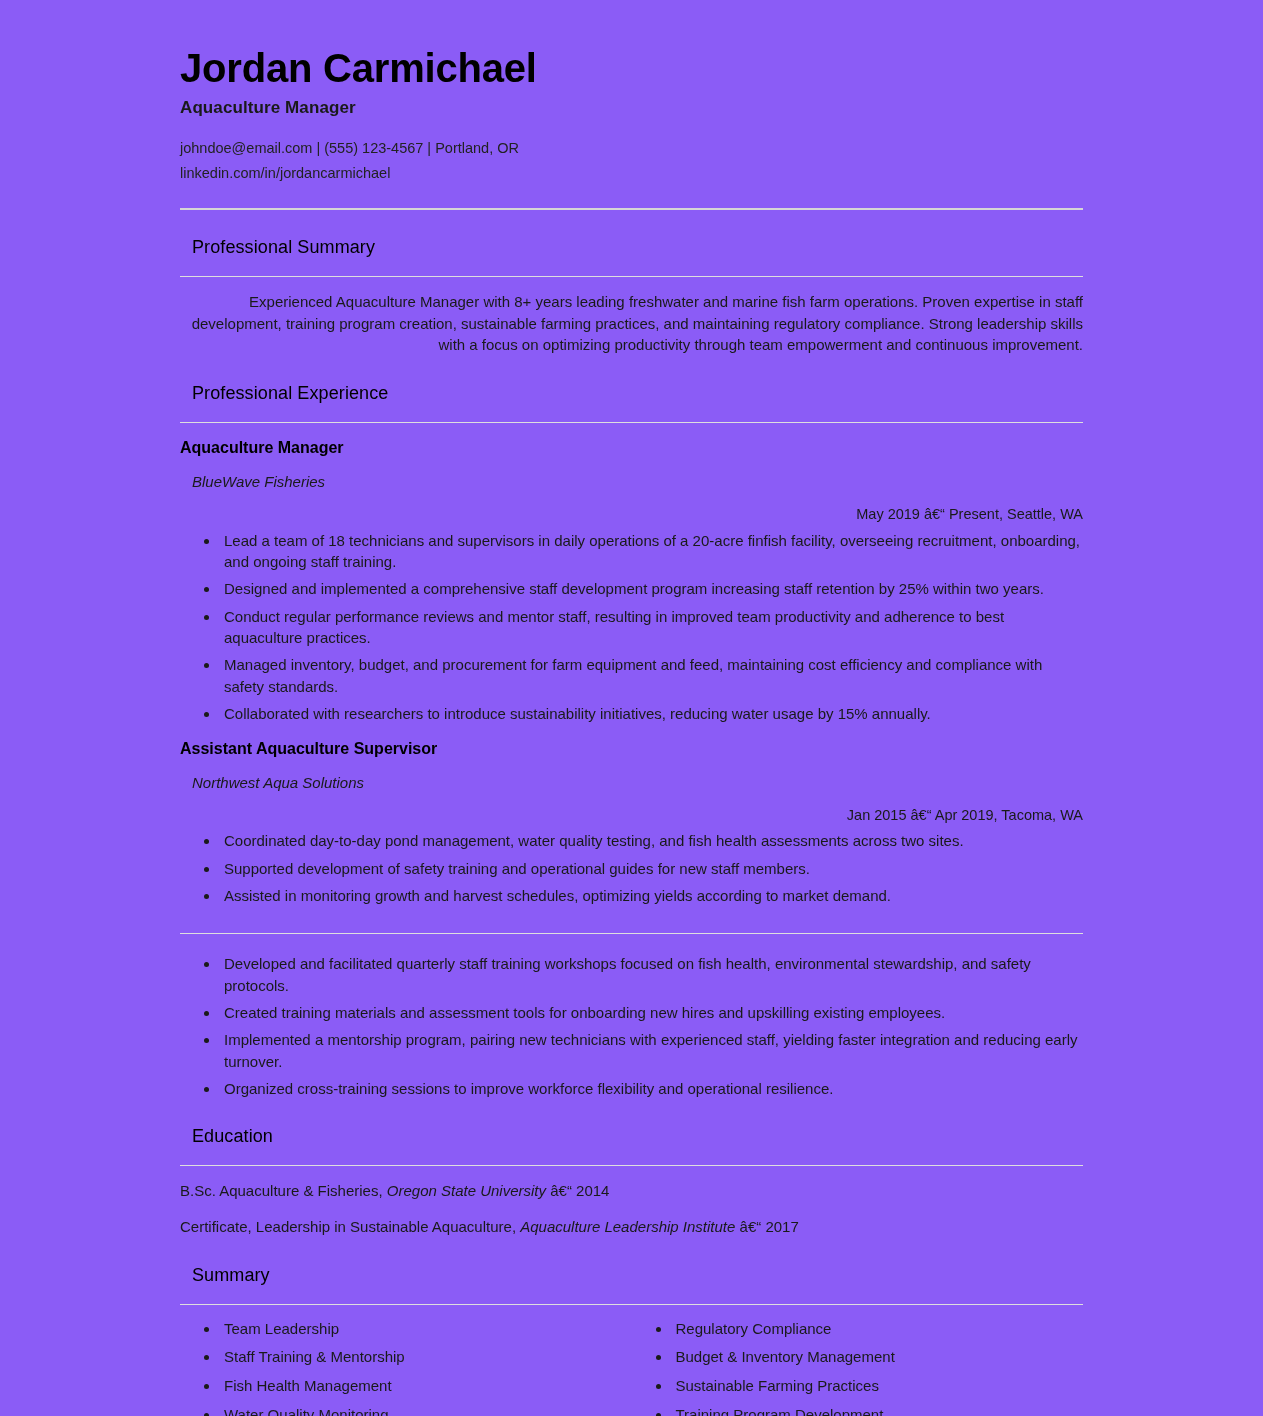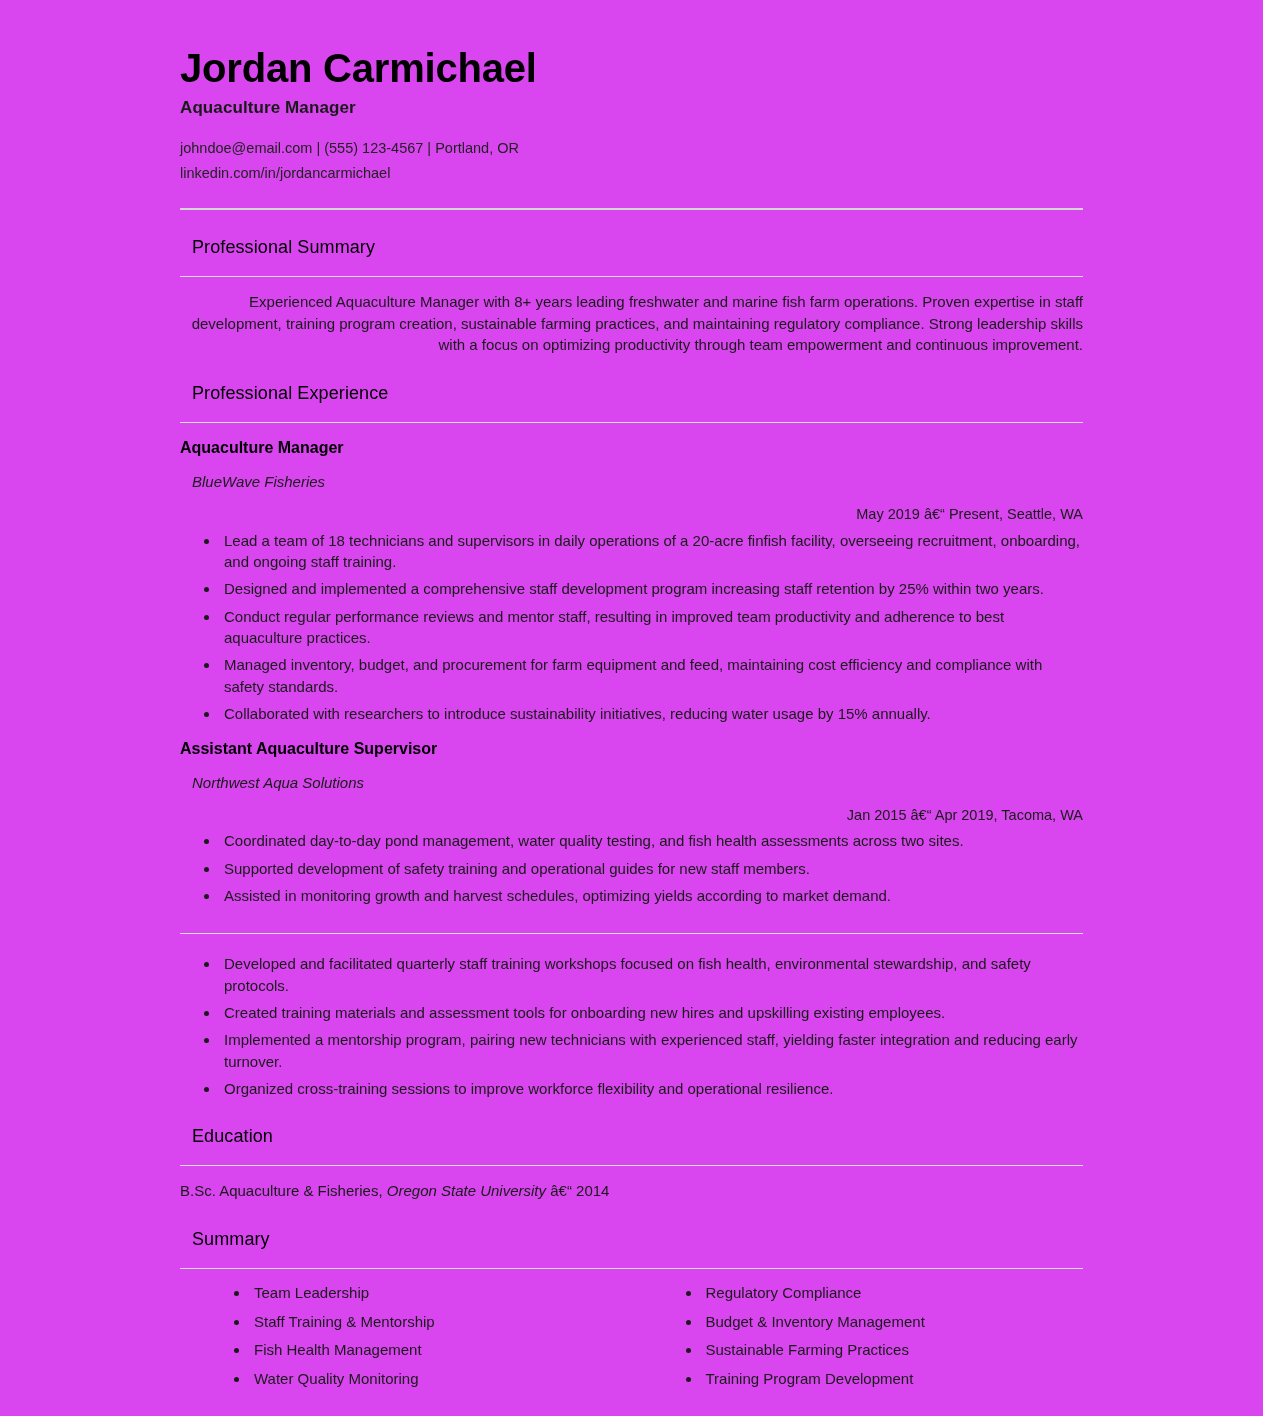--- a/index.html
+++ b/index.html
@@ -9,21 +9,21 @@
     background: #ffffff;
   }
   body {
     font-family: "Liberation Sans", sans-serif;
     color: #1a1a1a;
     -webkit-font-smoothing: antialiased;
   }
   .page {
     width: 1263px;
     min-height: 1416px;
-    background: #d946ef;
+    background: #8b5cf6;
     position: relative;
     box-sizing: border-box;
   }
   .content {
     position: absolute;
     left: 180px;
     top: 0;
     width: 903px;
   }
 
@@ -171,21 +171,20 @@
     margin: 0;
     padding-left: 40px;
     list-style: disc;
   }
   ul.skills-list li {
     font-size: 15px;
     line-height: 1.38;
     margin-bottom: 8px;
     color: #1a1a1a;
     padding-left: 4px;
-    margin-left: 30px;
   }
 
   
   .section-certifications {
     margin-top: 32px;
   }
   .section-certifications .section-title {
     padding-bottom: 0;
   }
 </style>
@@ -257,20 +256,21 @@
           <li>Organized cross-training sessions to improve workforce flexibility and operational resilience.</li>
         </ul>
       </div>
     </div>
 
     <div class="section">
       <h2 class="section-title">Education</h2>
       <hr class="section-rule">
       <div class="section-body">
         <p class="edu-item"><span class="edu-degree">B.Sc. Aquaculture &amp; Fisheries</span><span>, </span><span class="edu-school">Oregon State University</span><span> â€“ 2014</span></p>
+        <p class="edu-item"><span class="edu-degree">Certificate, Leadership in Sustainable Aquaculture</span><span>, </span><span class="edu-school">Aquaculture Leadership Institute</span><span> â€“ 2017</span></p>
       </div>
     </div>
 
     <div class="section">
       <h2 class="section-title">Summary</h2>
       <hr class="section-rule">
       <div class="section-body">
         <div class="skills-grid">
           <div class="skills-col">
             <ul class="skills-list">

